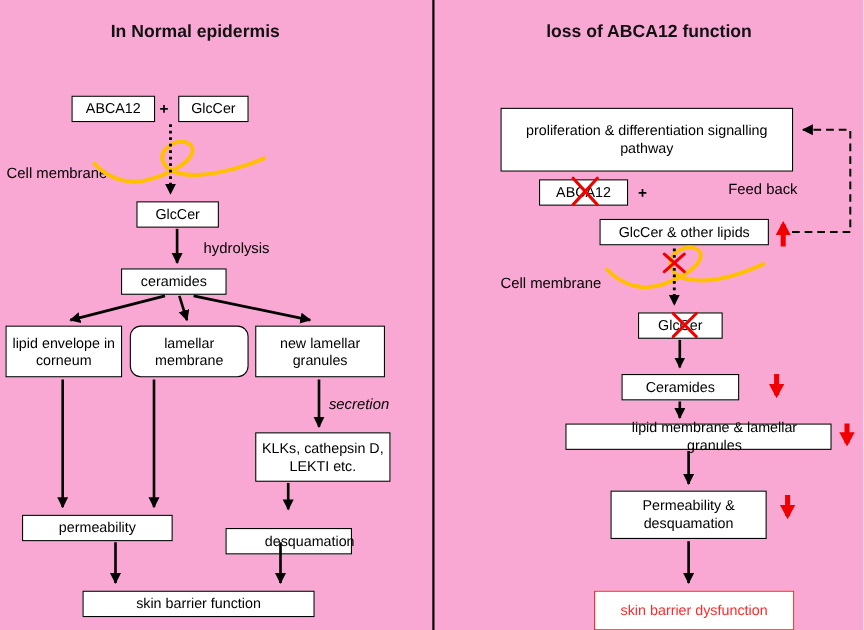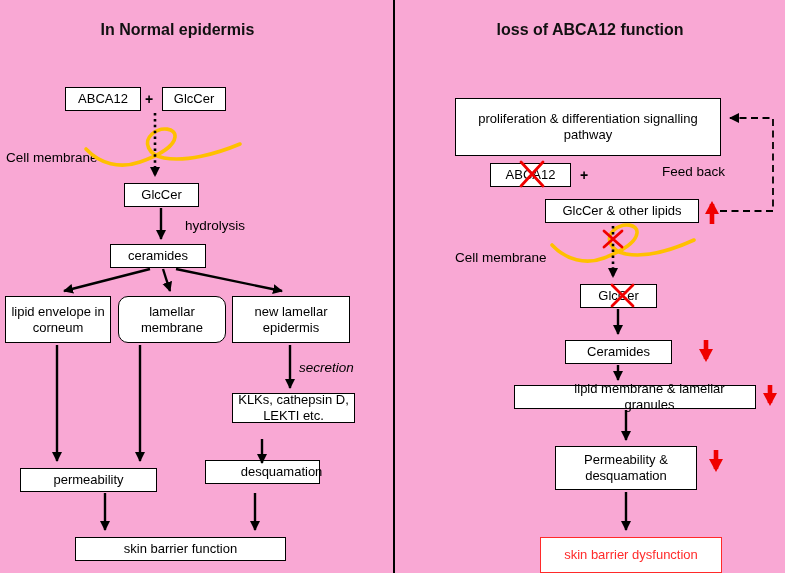--- a/index.html
+++ b/index.html
@@ -38,28 +38,28 @@
     <div class="lbl" style="left:6px; top:150px;">Cell membrane</div>
 
     <div class="box" style="left:124px; top:183px; width:75px; height:24px;">GlcCer</div>
 
     <div class="lbl" style="left:185px; top:218px;">hydrolysis</div>
 
     <div class="box" style="left:110px; top:244px; width:96px; height:24px;">ceramides</div>
 
     <div class="box" style="left:5px; top:296px; width:106px; height:47px;">lipid envelope in corneum</div>
     <div class="box" style="left:118px; top:296px; width:108px; height:47px;border-radius:10px;">lamellar membrane</div>
-    <div class="box" style="left:232px; top:296px; width:118px; height:47px;">new lamellar epidermis</div>
+    <div class="box" style="left:232px; top:296px; width:118px; height:47px;">new lamellar granules</div>
 
     <div class="lbl" style="left:299px; top:360px;font-style:italic;">secretion</div>
 
-    <div class="box" style="left:232px; top:393px; width:123px; height:30px;">KLKs, cathepsin D, LEKTI etc.</div>
+    <div class="box" style="left:232px; top:393px; width:123px; height:45px;">KLKs, cathepsin D, LEKTI etc.</div>
 
     <div class="box" style="left:20px; top:468px; width:137px; height:24px;">permeability</div>
-    <div class="box" style="left:205px; top:460px; width:115px; height:24px;padding-left:42px;">desquamation</div>
+    <div class="box" style="left:205px; top:480px; width:115px; height:24px;padding-left:42px;">desquamation</div>
 
     <div class="box" style="left:75px; top:537px; width:211px; height:24px;">skin barrier function</div>
   </div>
 
   <div>
     <div class="title" style="left:450px; top:21px; width:280px;">loss of ABCA12 function</div>
 
     <div class="box" style="left:455px; top:98px; width:266px; height:58px;">proliferation &amp; differentiation signalling pathway</div>
 
     <div class="box" style="left:490px; top:163px; width:81px; height:24px;">ABCA12</div>

